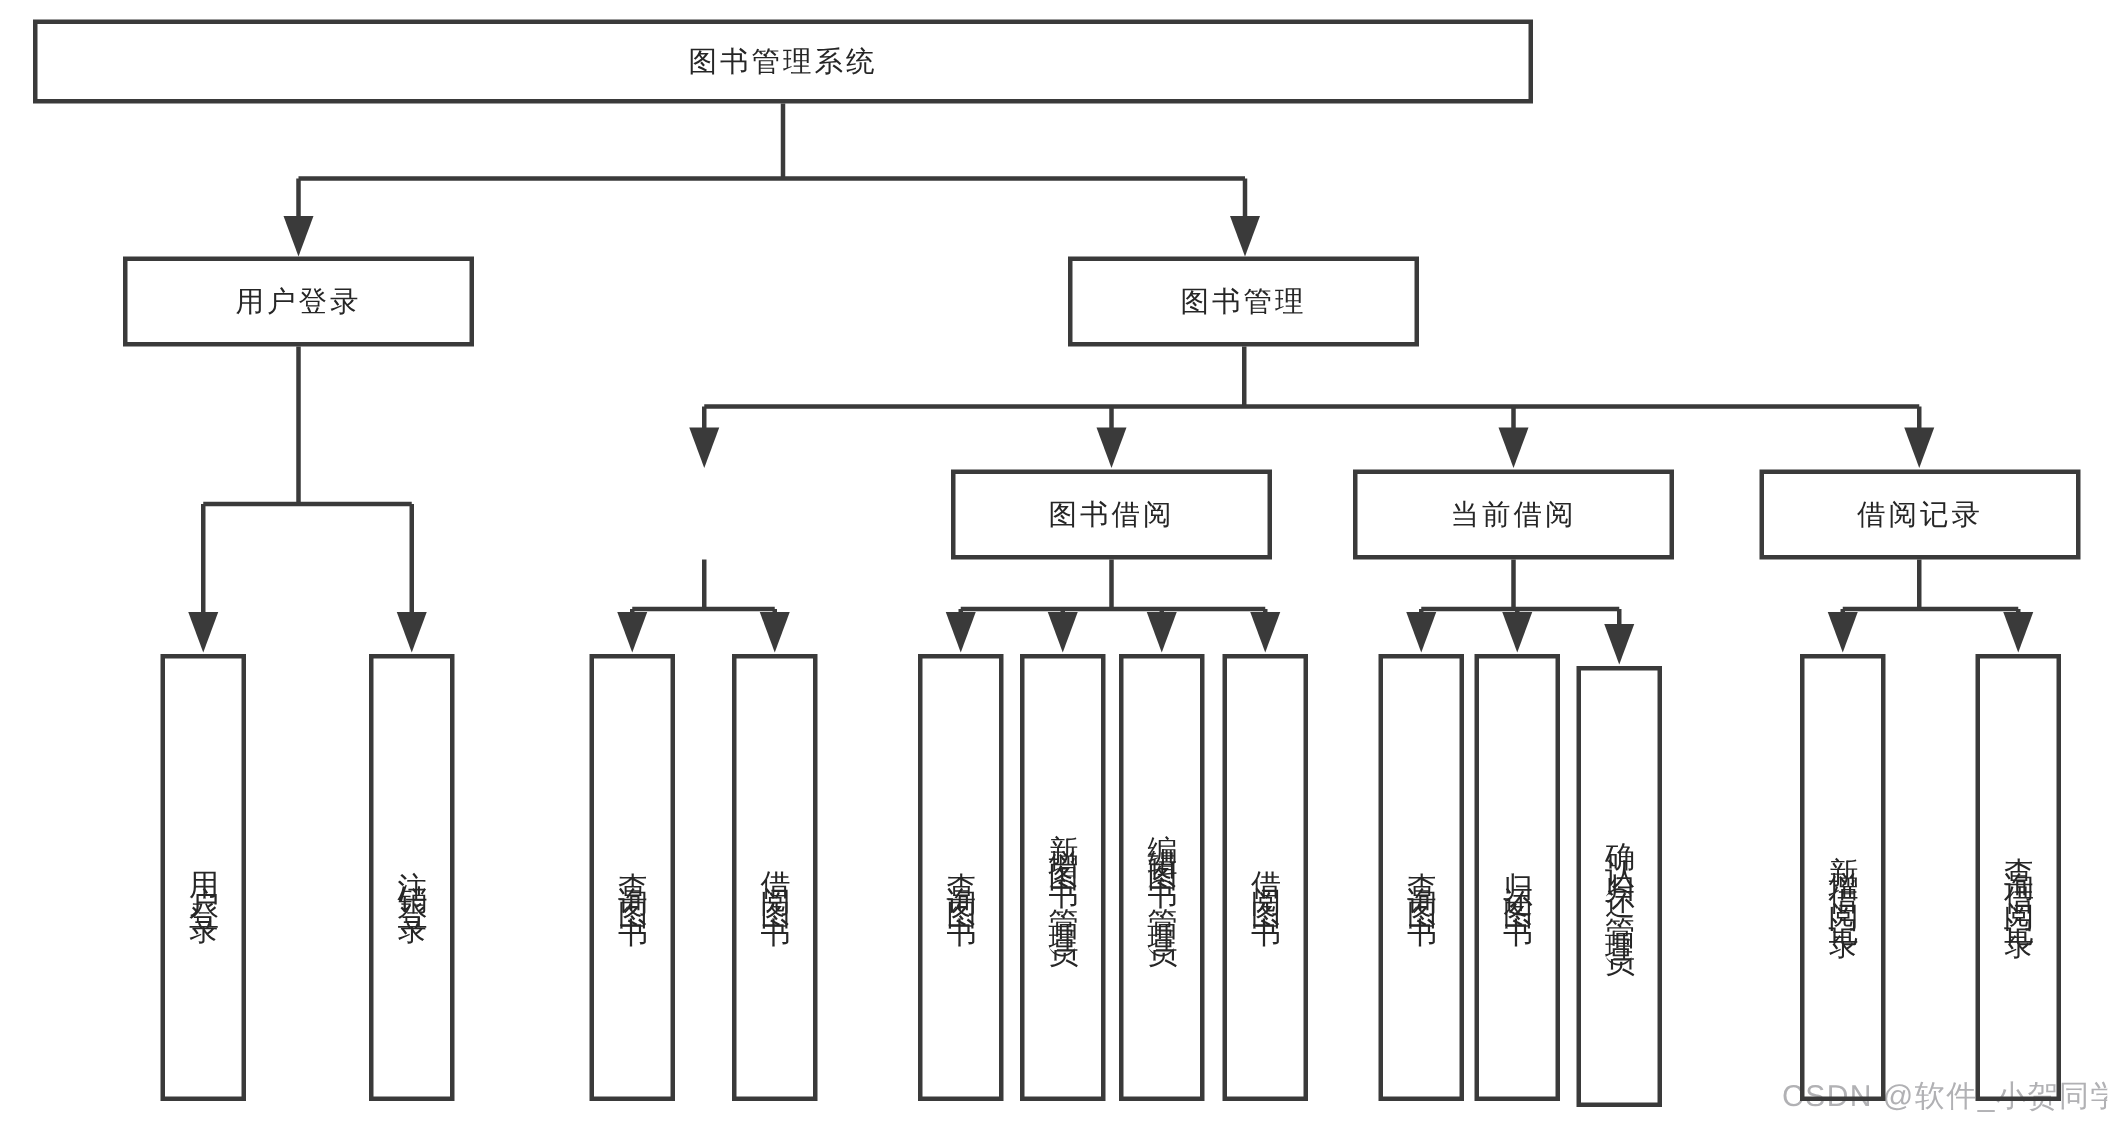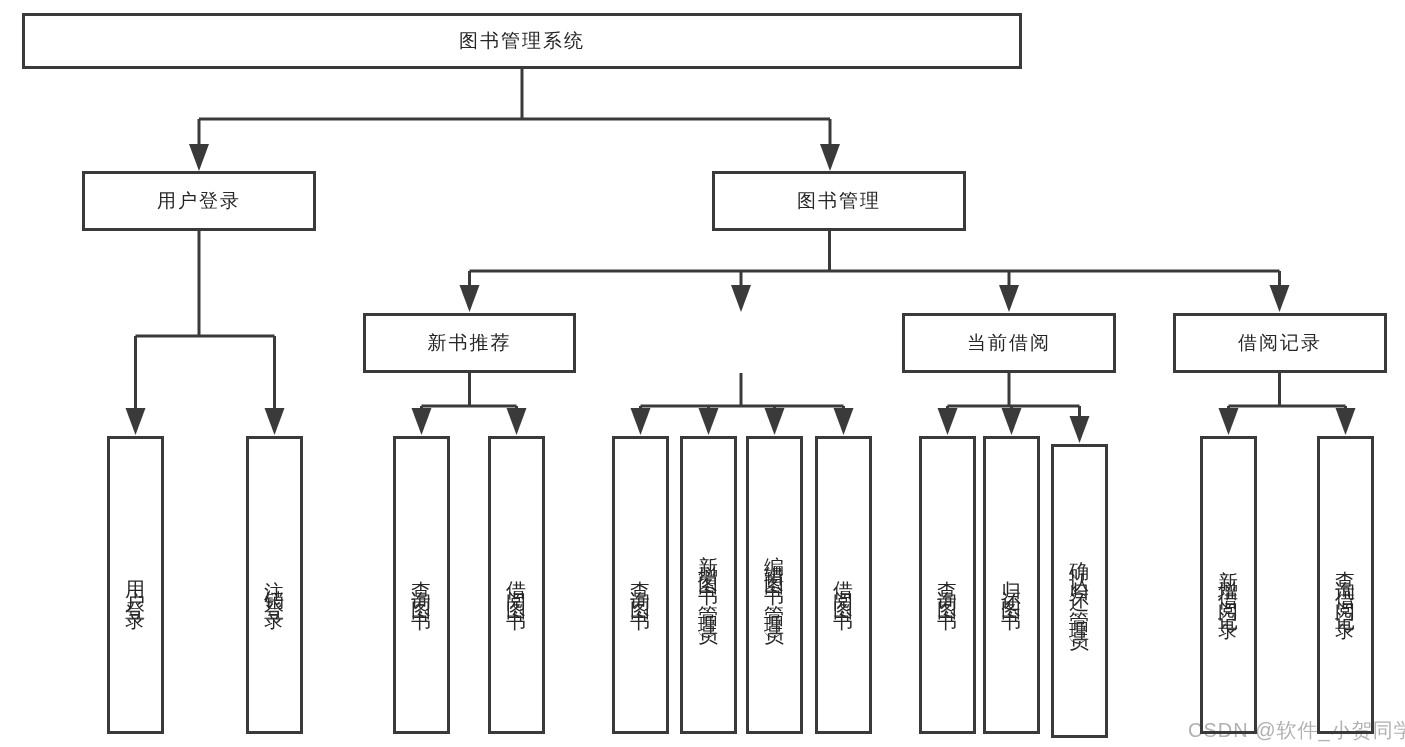--- a/index.html
+++ b/index.html
@@ -23,21 +23,21 @@
   }
   .hlabel{
     font-size:19px;
     letter-spacing:2px;
     white-space:nowrap;
   }
   
   #root-box{left:22px;top:13px;width:1000px;height:56px;}
   
   #box-user-login{left:82px;top:171px;width:234px;height:60px;}
-  #box-book-mgmt{left:712px;top:171px;width:254px;height:60px;}
+  #box-book-mgmt{left:712px;top:171px;width:234px;height:60px;}
   
   .lvl3{top:313px;height:60px;}
   #box-new-book{left:363px;width:213px;}
   #box-book-borrow{left:634px;width:214px;}
   #box-current-borrow{left:902px;width:214px;}
   #box-borrow-records{left:1173px;width:214px;}
   
   .vbox{top:436px;height:298px;width:57px;}
   .vlabel{
     writing-mode:vertical-rl;
@@ -148,22 +148,22 @@
     <span class="hlabel">图书管理系统</span>
   </div>
 
   <div class="node" id="box-user-login">
     <span class="hlabel">用户登录</span>
   </div>
   <div class="node" id="box-book-mgmt">
     <span class="hlabel">图书管理</span>
   </div>
 
-  <div class="node lvl3" id="box-new-book">
-    <span class="hlabel">新书推荐</span>
+  <div class="node lvl3" id="box-book-borrow">
+    <span class="hlabel">图书借阅</span>
   </div>
   <div class="node lvl3" id="box-borrow-records">
     <span class="hlabel">借阅记录</span>
   </div>
   <div class="node lvl3" id="box-current-borrow">
     <span class="hlabel">当前借阅</span>
   </div>
 
   <div class="node vbox" id="lf-login-1">
     <span class="vlabel">用户登录</span>

